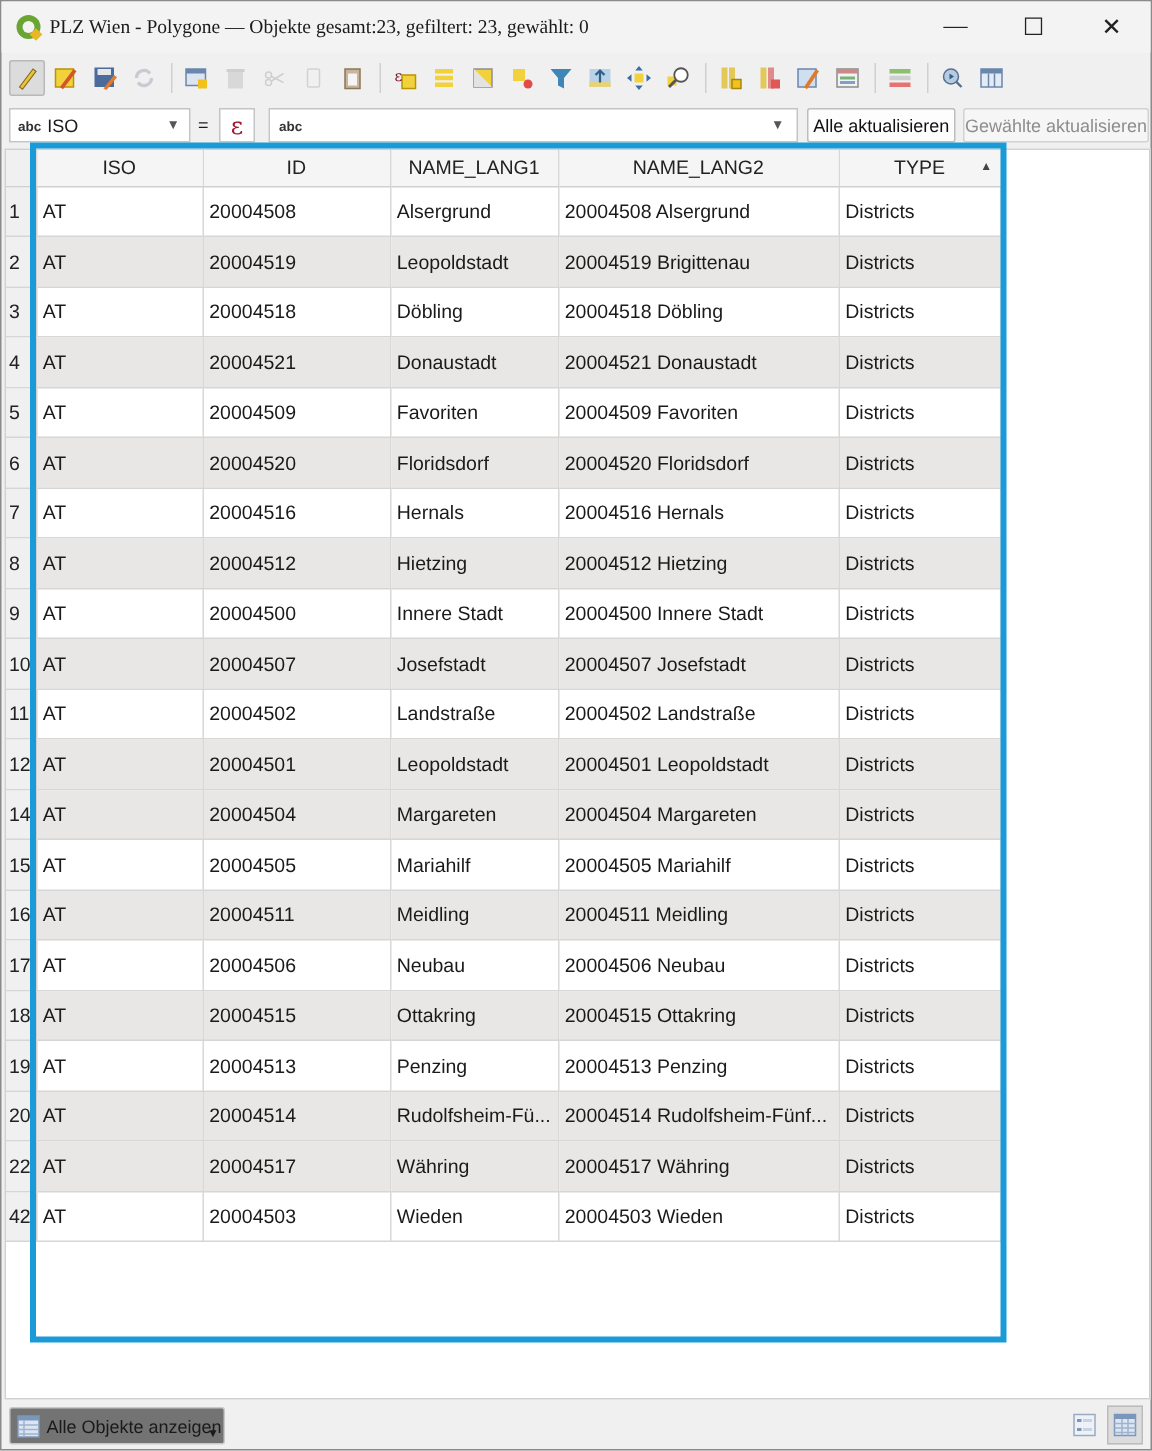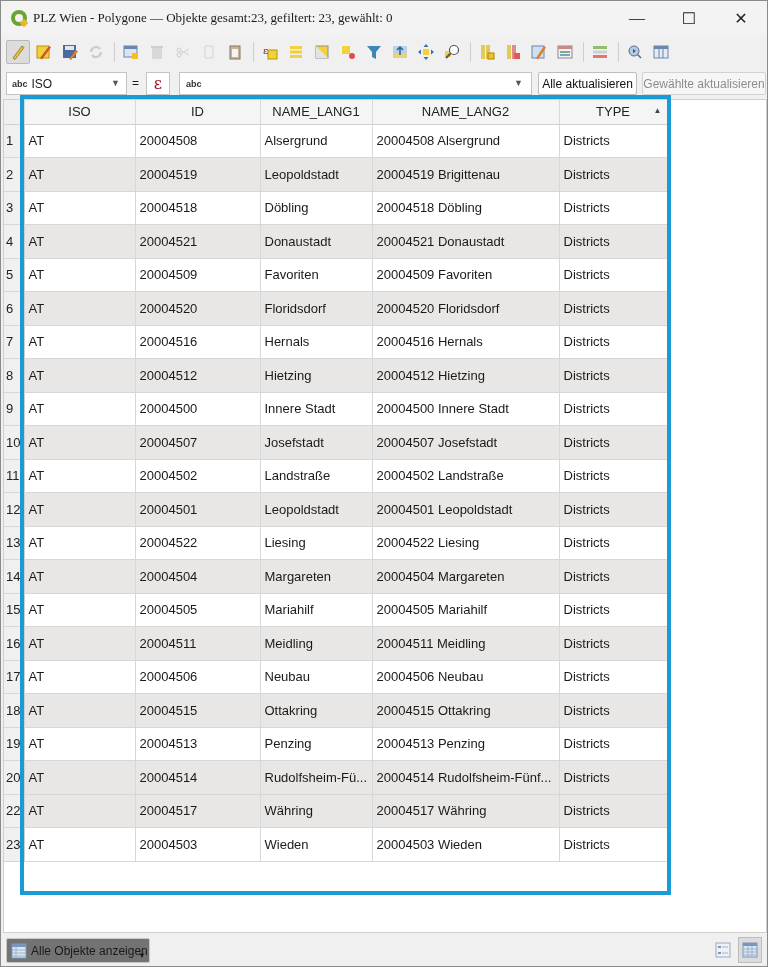--- a/index.html
+++ b/index.html
@@ -431,28 +431,20 @@
             <td>Districts</td>
           </tr>
           <tr class="alt">
             <td class="rownum">12</td>
             <td>AT</td>
             <td class="num">20004501</td>
             <td>Leopoldstadt</td>
             <td>20004501 Leopoldstadt</td>
             <td>Districts</td>
           </tr>
-          <tr>
-            <td class="rownum">13</td>
-            <td>AT</td>
-            <td class="num">20004522</td>
-            <td>Liesing</td>
-            <td>20004522 Liesing</td>
-            <td>Districts</td>
-          </tr>
           <tr class="alt">
             <td class="rownum">14</td>
             <td>AT</td>
             <td class="num">20004504</td>
             <td>Margareten</td>
             <td>20004504 Margareten</td>
             <td>Districts</td>
           </tr>
           <tr>
             <td class="rownum">15</td>
@@ -504,21 +496,21 @@
           </tr>
           <tr class="alt">
             <td class="rownum">22</td>
             <td>AT</td>
             <td class="num">20004517</td>
             <td>Währing</td>
             <td>20004517 Währing</td>
             <td>Districts</td>
           </tr>
           <tr>
-            <td class="rownum">23</td>
+            <td class="rownum">42</td>
             <td>AT</td>
             <td class="num">20004503</td>
             <td>Wieden</td>
             <td>20004503 Wieden</td>
             <td>Districts</td>
           </tr>
         </tbody>
     </table>
   </div>
 

